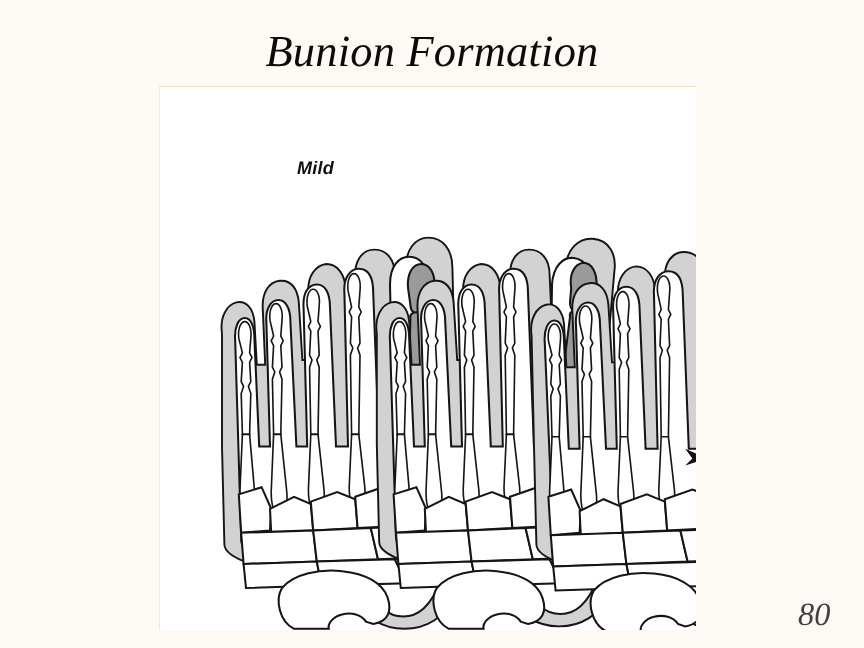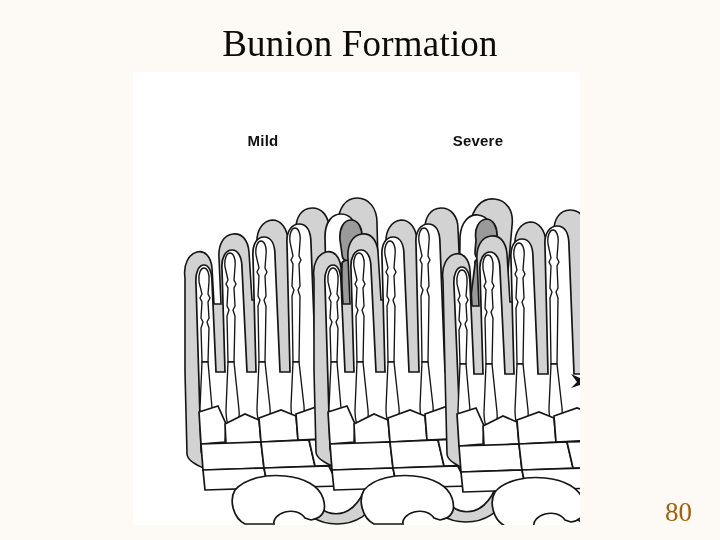--- a/index.html
+++ b/index.html
@@ -12,20 +12,21 @@
     background: #fdf9f4;
     font-family: "Liberation Serif", serif;
     overflow: hidden;
     position: relative;
   }
   #slide {
     position: absolute;
     inset: 0;
     width: 720px;
     height: 540px;
+    font-style: italic;
   }
   #slide-title {
     position: absolute;
     left: 0;
     top: 22px;
     width: 720px;
     text-align: center;
     font-family: "Liberation Serif", serif;
     font-size: 37px;
     font-weight: 400;
@@ -61,21 +62,21 @@
   }
   #label-mild   { left: 85px;  top: 60px; width: 90px; }
   #label-moderate { left: 150px; top: 60px; width: 160px; }
   #label-severe { left: 285px; top: 60px; width: 120px; }
   #page-number {
     position: absolute;
     right: 28px;
     bottom: 12px;
     font-family: "Liberation Serif", serif;
     font-size: 27px;
-    color: #a16207;
+    color: #404040;
   }
 </style>
 </head>
 <body>
 
 <div id="slide">
 
   <div id="slide-title">Bunion Formation</div>
 
   <div id="figure-panel">
@@ -288,19 +289,18 @@
           M 104,438 C 114,426 136,422 154,424 C 174,426 188,434 192,446
           C 196,458 192,466 180,468 L 174,466 C 170,460 162,458 154,460
           C 146,462 142,468 143,472 L 114,472 C 102,466 98,448 104,438 Z"></path>
 
         <path class="arrw" d="M 190,296 L 208,304 L 190,310 L 196,304 Z"></path>
         <path class="arrw" d="M 180,320 L 198,328 L 180,334 L 186,328 Z"></path>
       </g>
     </svg>
 
     <div class="stage-label" id="label-mild">Mild</div>
-    <div class="stage-label" id="label-severe">Severe</div>
 
   </div>
 
   <div id="page-number">80</div>
 
 </div>
 
 </body></html>

